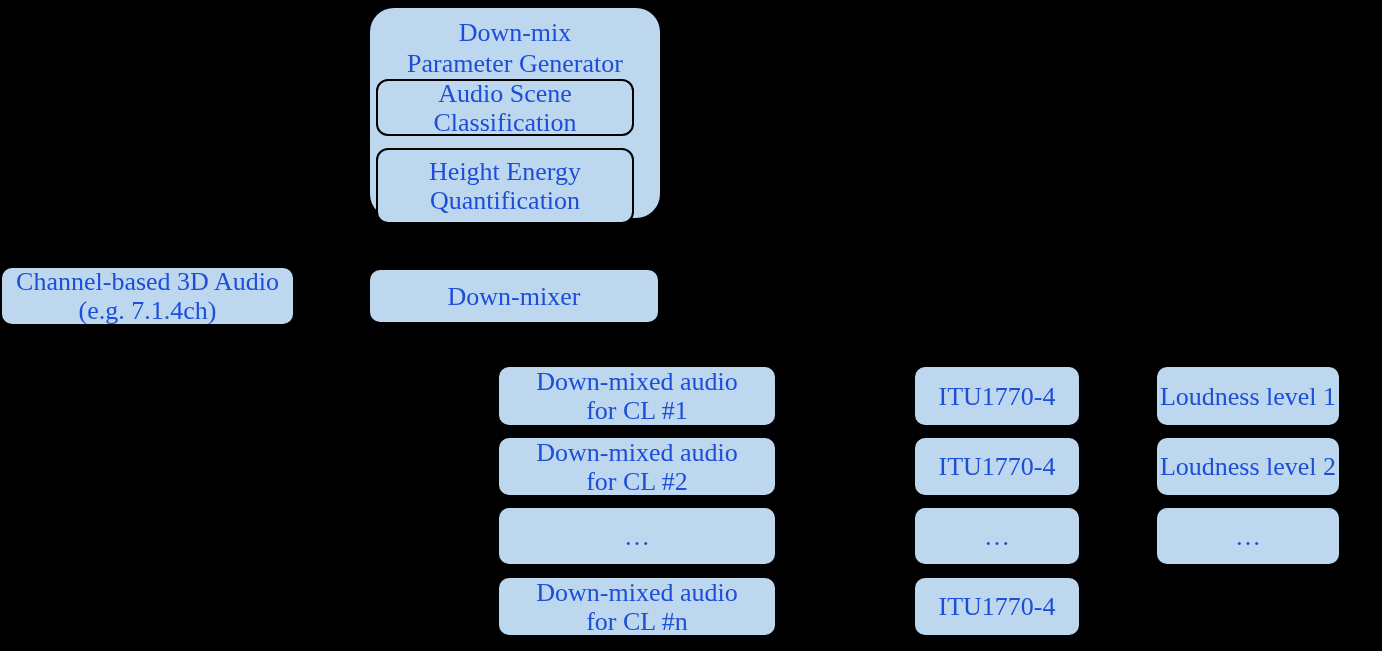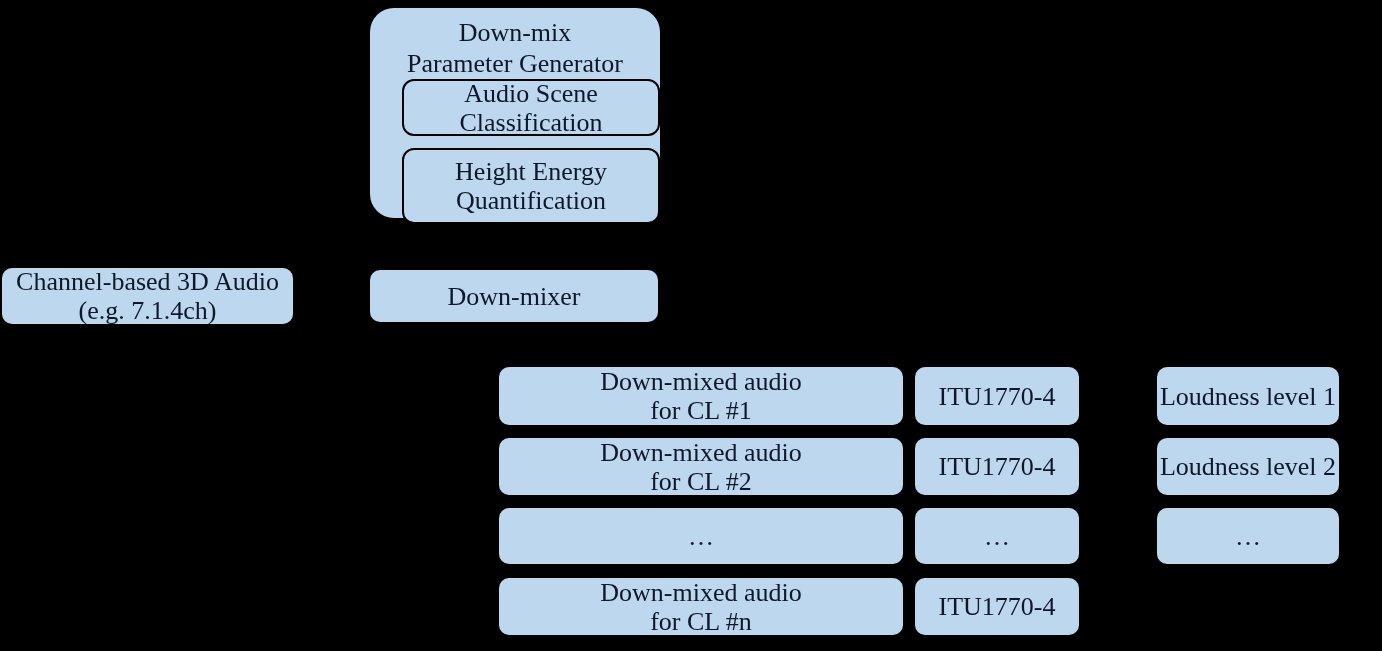--- a/index.html
+++ b/index.html
@@ -10,21 +10,21 @@
     width: 1382px;
     height: 651px;
     overflow: hidden;
   }
   .canvas {
     position: relative;
     width: 1382px;
     height: 651px;
     background: #000000;
     font-family: "Liberation Serif", "DejaVu Serif", serif;
-    color: #0f172a;
+    color: #1d4ed8;
   }
   .box {
     position: absolute;
     background: #BDD7EE;
     display: flex;
     align-items: center;
     justify-content: center;
     text-align: center;
     white-space: pre-line;
     font-size: 26px;
@@ -45,21 +45,21 @@
     top: 9px;
     left: 0;
     width: 100%;
     text-align: center;
     white-space: pre-line;
     font-size: 26px;
     line-height: 31px;
   }
   .module {
     position: absolute;
-    left: 32px;
+    left: 6px;
     width: 258px;
     background: #BDD7EE;
     border: 2px solid #000000;
     border-radius: 12px;
     display: flex;
     align-items: center;
     justify-content: center;
     text-align: center;
     white-space: pre-line;
     font-size: 26px;
@@ -79,21 +79,21 @@
   .downmixer-box {
     left: 370px;
     top: 270px;
     width: 288px;
     height: 52px;
     border-radius: 10px;
   }
 
   
   .cell { border-radius: 10px; height: 57px; }
-  .c1 { left: 499px;  width: 404px; }
+  .c1 { left: 499px;  width: 276px; }
   .c2 { left: 915px;  width: 164px; }
   .c3 { left: 1157px; width: 182px; }
   .r1 { top: 367px; height: 58px; }
   .r2 { top: 438px; }
   .r3 { top: 508px; height: 56px; }
   .r4 { top: 578px; }
 </style>
 </head>
 <body>
 

